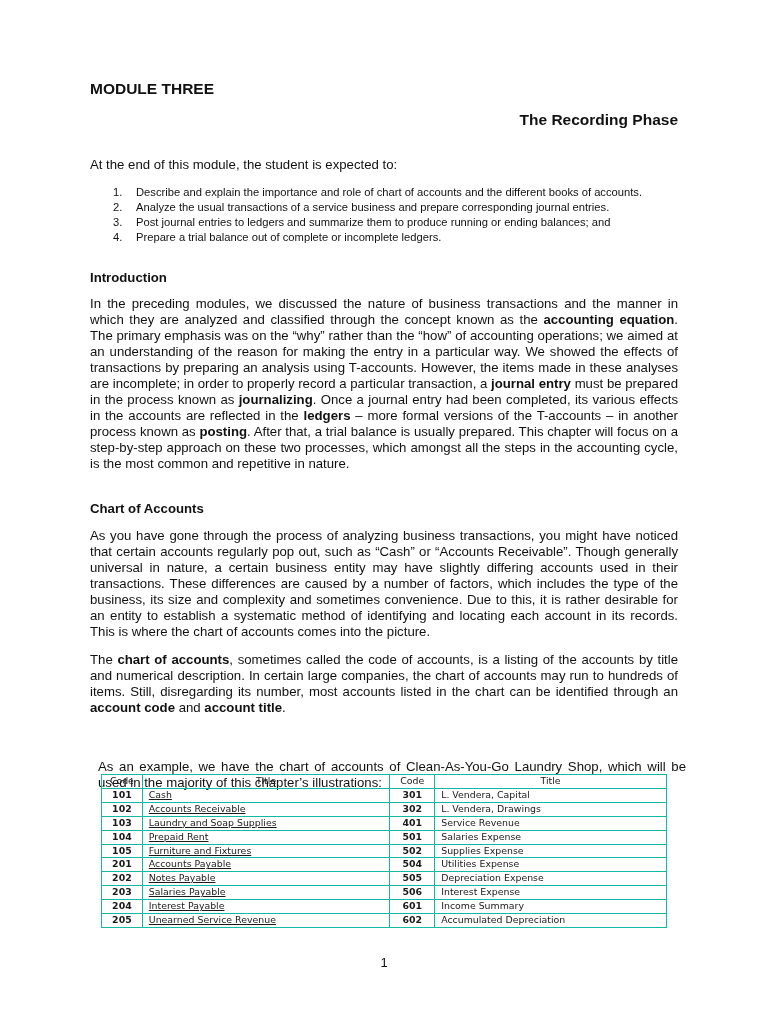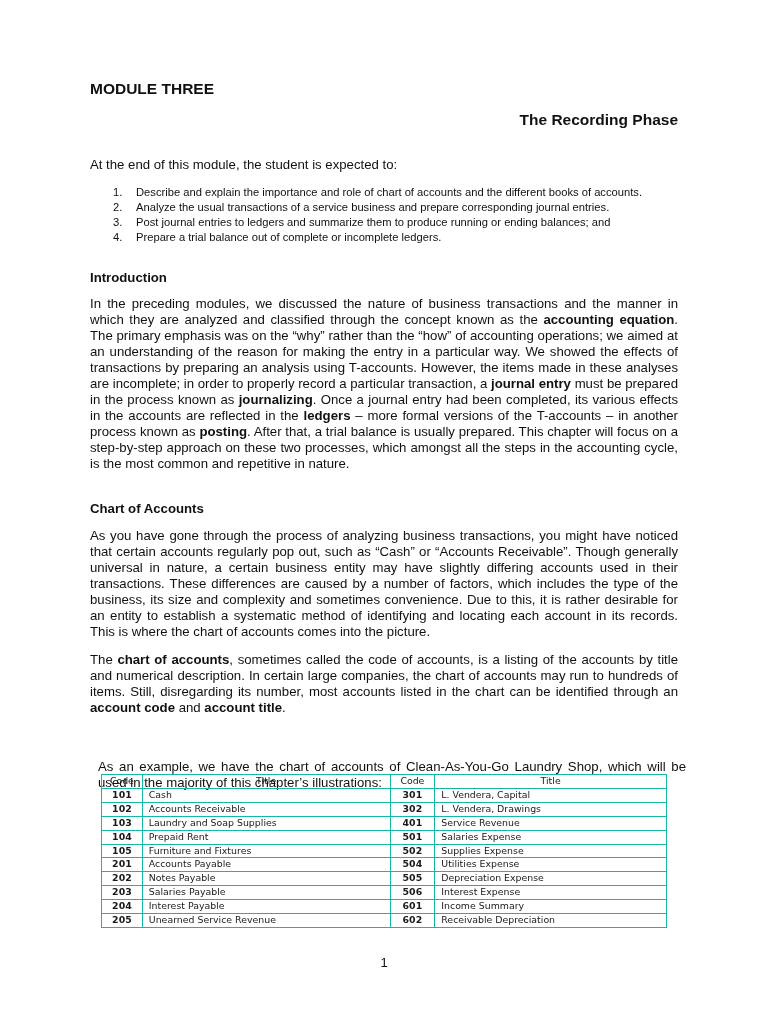--- a/index.html
+++ b/index.html
@@ -109,20 +109,21 @@
       padding: 0;
     }
     table.coa td.code {
       text-align: center;
       padding: 0;
       font-weight: bold;
       width: 40px;
     }
     table.coa td.title {
       width: 242px;
+      text-decoration: underline;
     }
     table.coa td.title2 {
       width: 226px;
     }
     table.coa td.code2 {
       width: 44px;
     }
     .page-number {
       position: absolute;
       top: 955px;
@@ -236,18 +237,18 @@
     <tr>
       <td class="code">204</td>
       <td class="title">Interest Payable</td>
       <td class="code code2">601</td>
       <td class="title2">Income Summary</td>
     </tr>
     <tr>
       <td class="code">205</td>
       <td class="title">Unearned Service Revenue</td>
       <td class="code code2">602</td>
-      <td class="title2">Receivable Depreciation</td>
+      <td class="title2">Accumulated Depreciation</td>
     </tr>
   </tbody>
 </table>
 
 <div class="page-number">1</div>
 
 </body></html>

